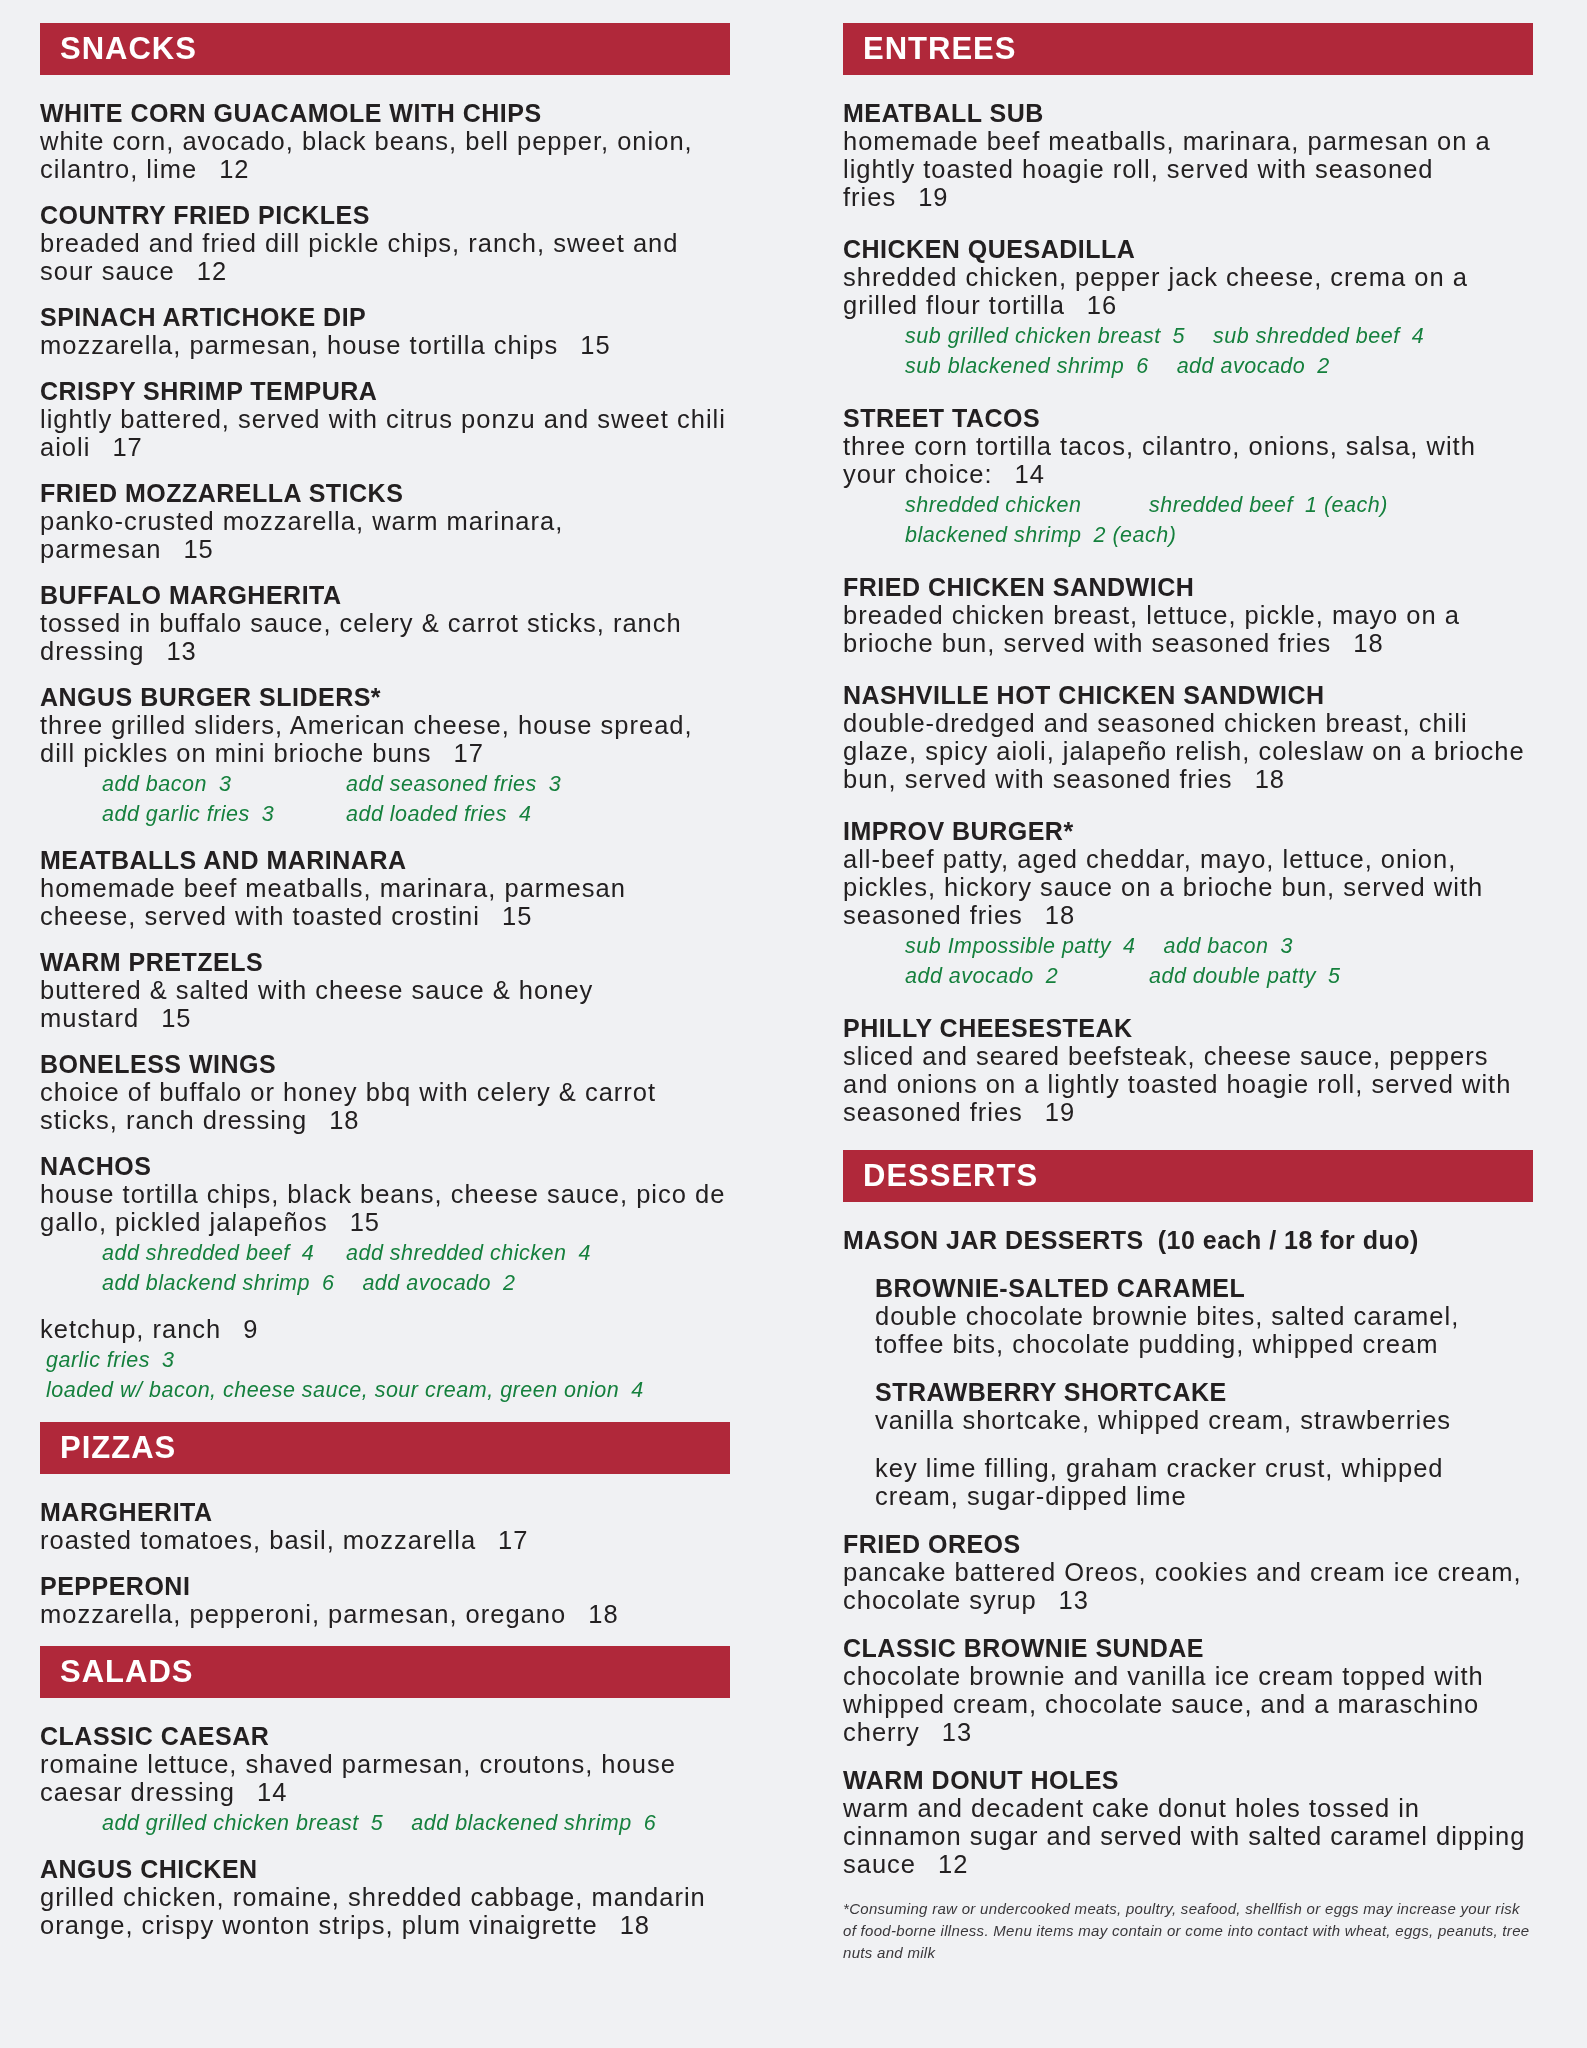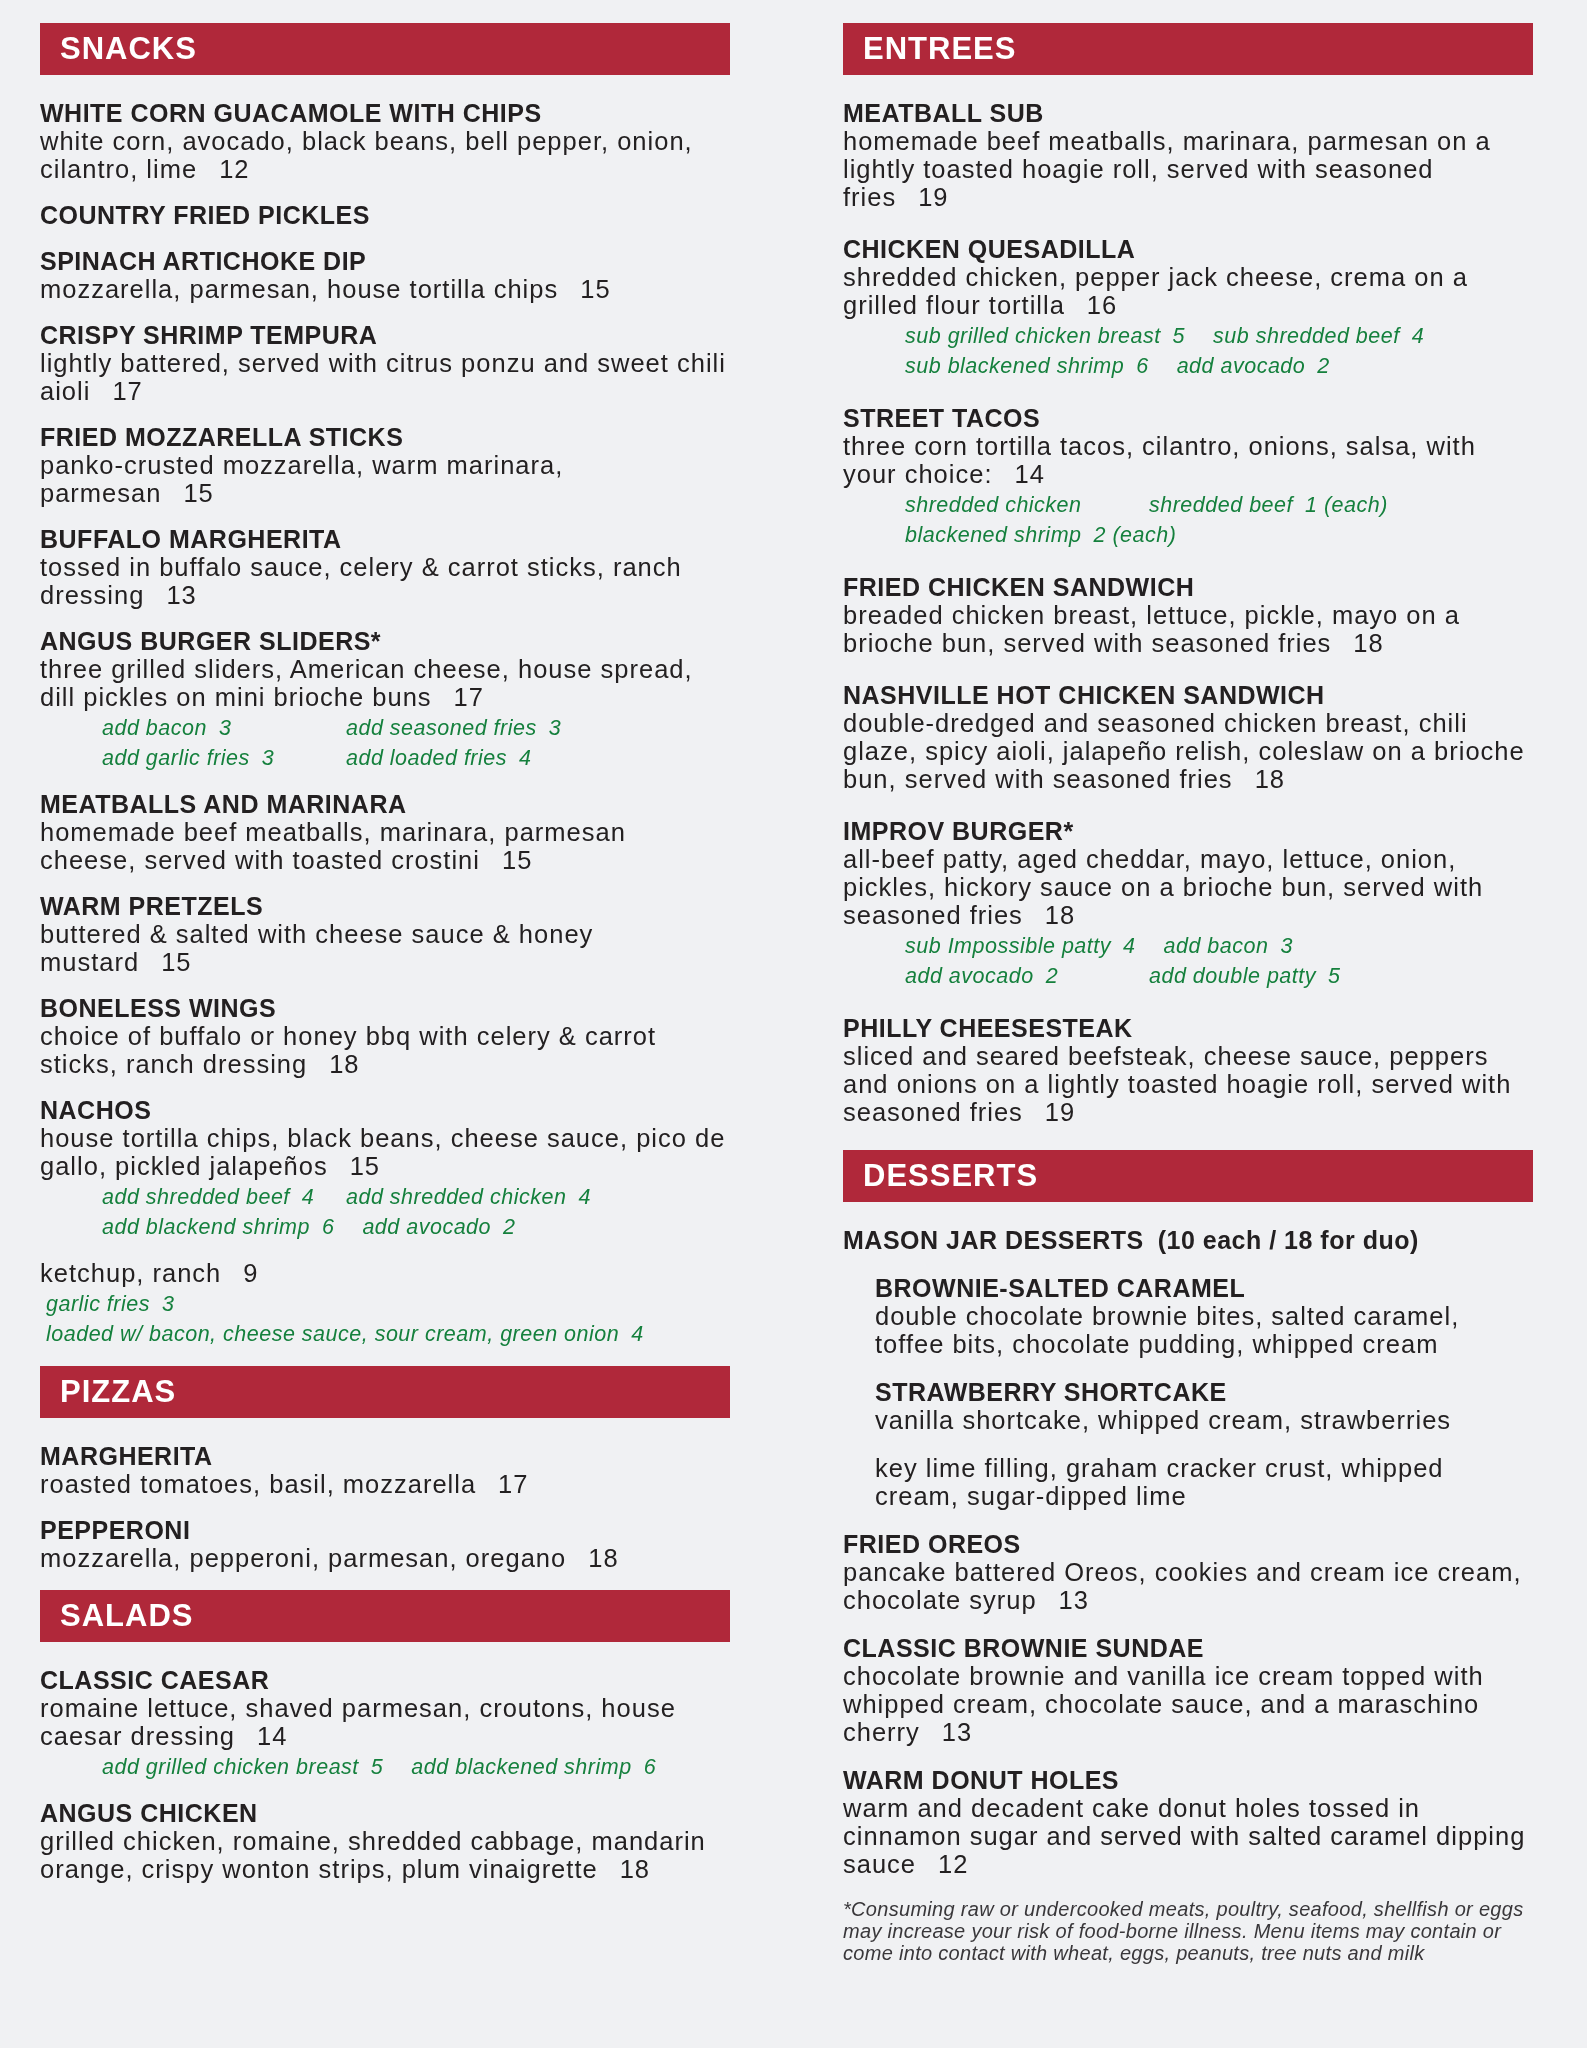--- a/index.html
+++ b/index.html
@@ -34,39 +34,40 @@
   .price{margin-left:22px}
   .addons{
     margin-top:4px;padding-left:62px;
     font-style:italic;font-size:21.5px;color:#15803d;letter-spacing:0.5px;
   }
   .addons.flush{padding-left:6px}
   .addon-row{display:flex;line-height:27px;margin-top:3px}
   .addon-cell:first-child{min-width:216px;padding-right:28px}
   .addon-price{margin-left:12px}
   .footnote{
-    margin-top:8px;font-style:italic;font-size:20px;line-height:22px;
+    margin-top:8px;font-style:italic;font-size:15px;line-height:22px;
     color:#39373a;letter-spacing:0.3px;
   }
 </style>
 </head>
 <body style="--bg: #f0f1f3; --accent: #b0283a; --ink: #232021;">
 
 <div id="menu">
     <div class="column column-left">
       <section class="section">
         <div class="banner">
           <span class="banner-title">SNACKS</span>
         </div>
         <div class="item">
           <div class="item-name"><span class="name-text">WHITE CORN GUACAMOLE WITH CHIPS</span></div>
           <div class="item-desc"><span class="desc-text">white corn, avocado, black beans, bell pepper, onion, cilantro, lime</span><span class="price">12</span></div>
         </div>
         <div class="item">
           <div class="item-name"><span class="name-text">COUNTRY FRIED PICKLES</span></div>
+          <div class="item-desc"><span class="desc-text">breaded and fried dill pickle chips, ranch, sweet and sour sauce</span><span class="price">12</span></div>
         </div>
         <div class="item">
           <div class="item-name"><span class="name-text">SPINACH ARTICHOKE DIP</span></div>
           <div class="item-desc"><span class="desc-text">mozzarella, parmesan, house tortilla chips</span><span class="price">15</span></div>
         </div>
         <div class="item">
           <div class="item-name"><span class="name-text">CRISPY SHRIMP TEMPURA</span></div>
           <div class="item-desc"><span class="desc-text">lightly battered, served with citrus ponzu and sweet chili aioli</span><span class="price">17</span></div>
         </div>
         <div class="item">

